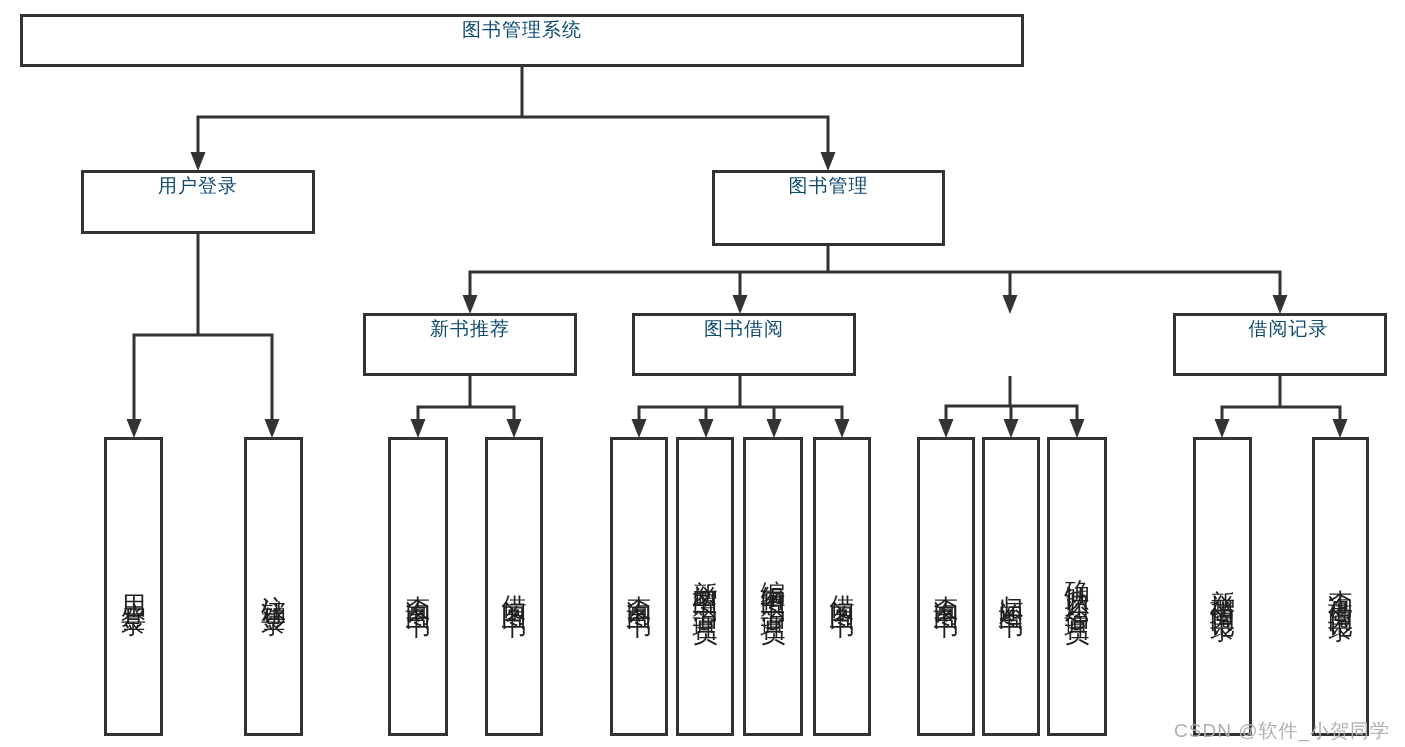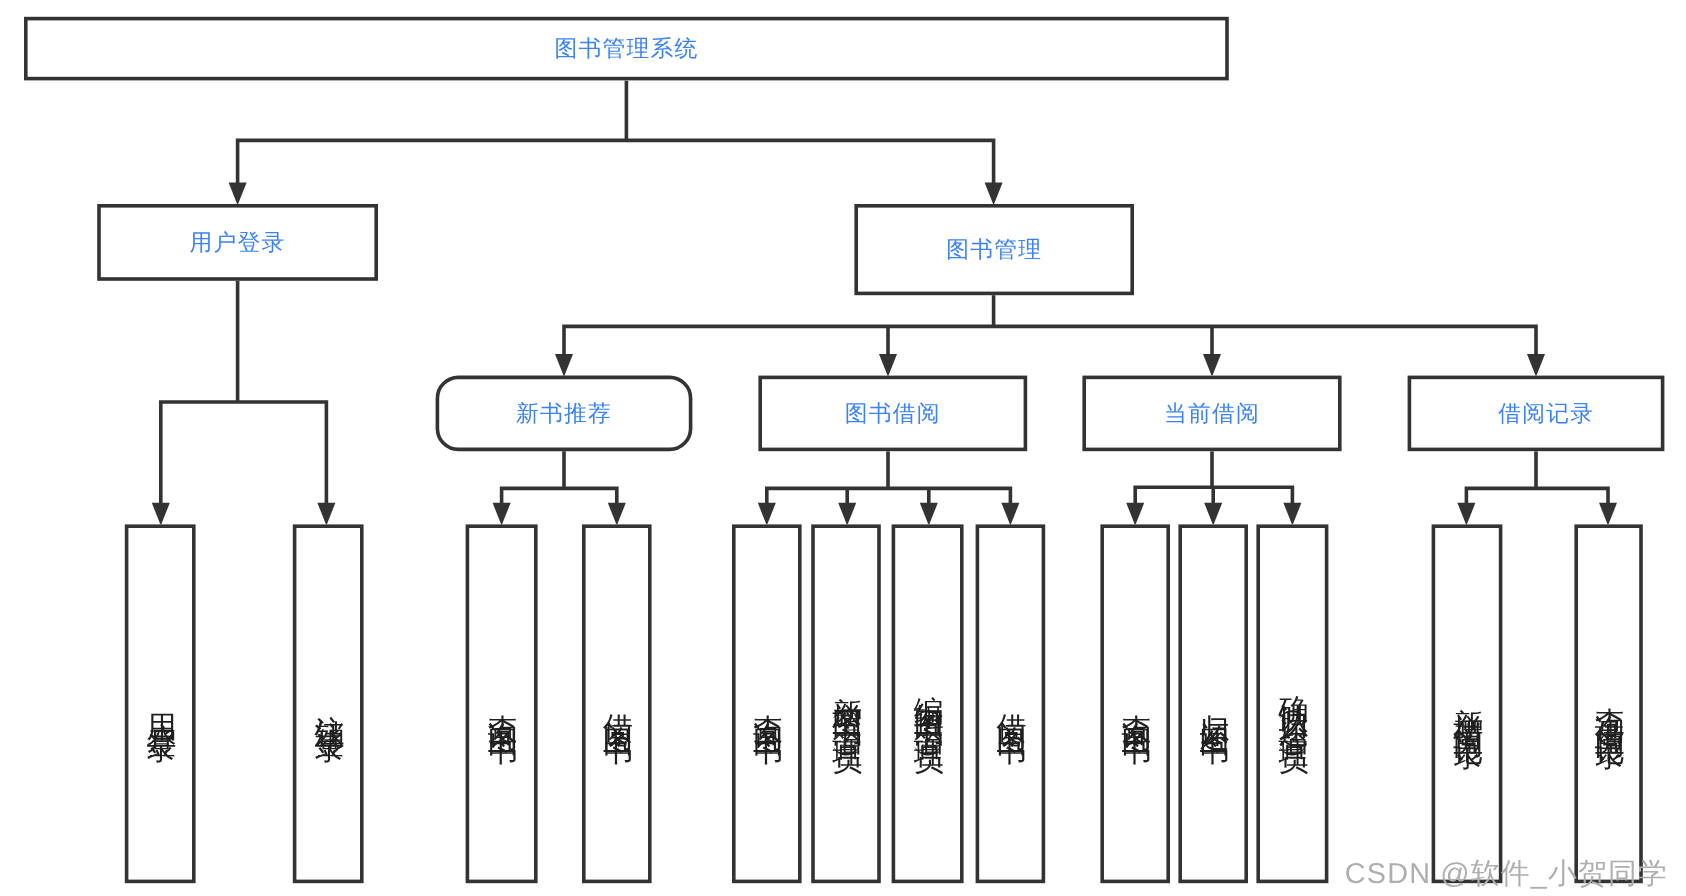--- a/index.html
+++ b/index.html
@@ -16,23 +16,23 @@
     left: 0; top: 0;
     width: 1405px; height: 747px;
     z-index: 1;
   }
   .node {
     position: absolute;
     box-sizing: border-box;
     border: 3px solid #333333;
     background: #ffffff;
     display: flex;
-    align-items: center;
+    align-items: flex-start;
     justify-content: center;
-    color: #3b82f6;
+    color: #0c4a6e;
     font-size: 19px;
     letter-spacing: 1px;
     z-index: 2;
   }
   .leaf {
     position: absolute;
     box-sizing: border-box;
     top: 437px;
     height: 299px;
     border: 3px solid #333333;
@@ -45,31 +45,31 @@
     color: #1f1f1f;
     font-size: 25px;
     letter-spacing: 6px;
     line-height: 1;
     z-index: 2;
   }
   .watermark {
     position: absolute;
     right: 15px;
     bottom: 3px;
-    font-size: 24px;
+    font-size: 19px;
     color: #aeaeae;
     letter-spacing: 1px;
     z-index: 5;
     white-space: nowrap;
   }
   
   .n-root           { left: 20px;   top: 14px;  width: 1004px; height: 53px; }
   .n-user-login     { left: 81px;   top: 170px; width: 234px;  height: 64px; }
   .n-book-mgmt      { left: 712px;  top: 170px; width: 233px;  height: 76px; }
-  .n-new-book       { left: 363px;  top: 313px; width: 214px;  height: 63px; border-radius: 19px; }
+  .n-new-book       { left: 363px;  top: 313px; width: 214px;  height: 63px; }
   .n-book-borrow    { left: 632px;  top: 313px; width: 224px;  height: 63px; }
   .n-current-borrow { left: 902px;  top: 313px; width: 216px;  height: 63px; }
   .n-borrow-record  { left: 1173px; top: 313px; width: 214px;  height: 63px; padding-left: 17px; }
   .l-ul-1 { left: 104px;  width: 59px; }
   .l-ul-2 { left: 244px;  width: 59px; }
   .l-nb-1 { left: 388px;  width: 60px; }
   .l-nb-2 { left: 485px;  width: 58px; }
   .l-bb-1 { left: 610px;  width: 58px; }
   .l-bb-2 { left: 676px;  width: 58px; }
   .l-bb-3 { left: 743px;  width: 60px; }
@@ -138,23 +138,20 @@
   <div class="node n-book-mgmt">
     <span>图书管理</span>
   </div>
 
   <div class="node n-new-book">
     <span>新书推荐</span>
   </div>
   <div class="node n-book-borrow">
     <span>图书借阅</span>
   </div>
-  <div class="node n-current-borrow">
-    <span>当前借阅</span>
-  </div>
   <div class="node n-borrow-record">
     <span>借阅记录</span>
   </div>
 
   <div class="leaf l-ul-1">
     <span>用户登录</span>
   </div>
   <div class="leaf l-ul-2">
     <span>注销登录</span>
   </div>

